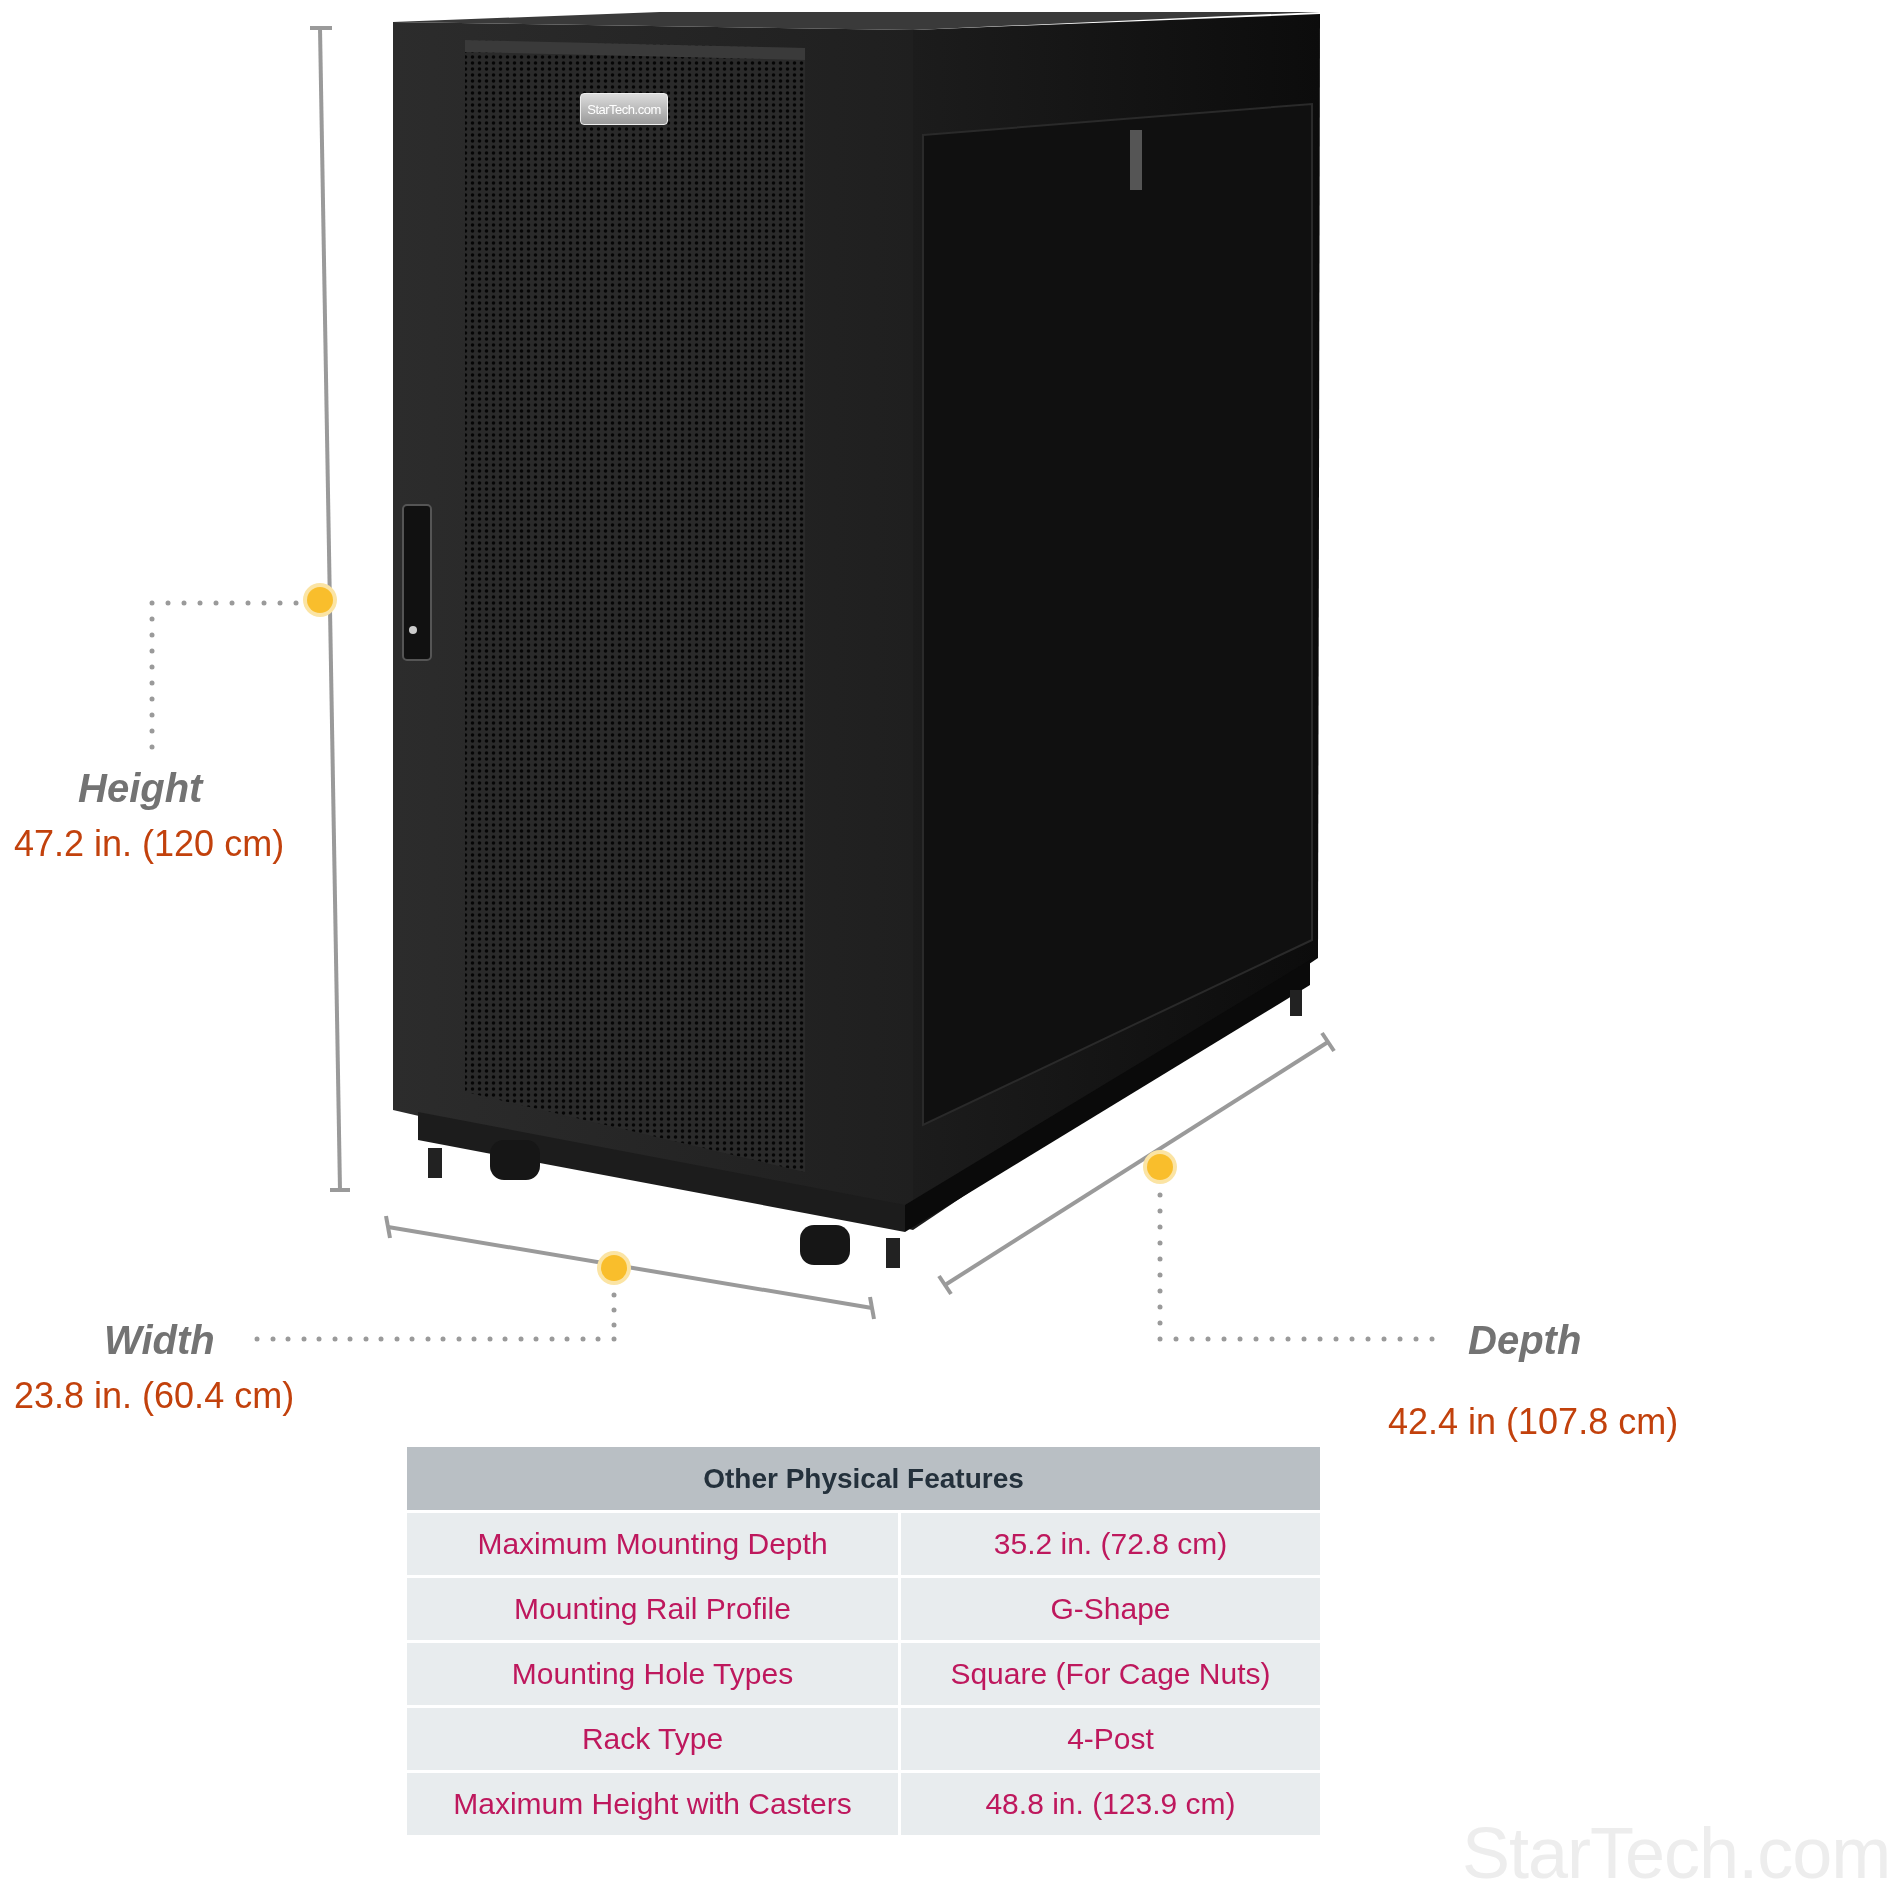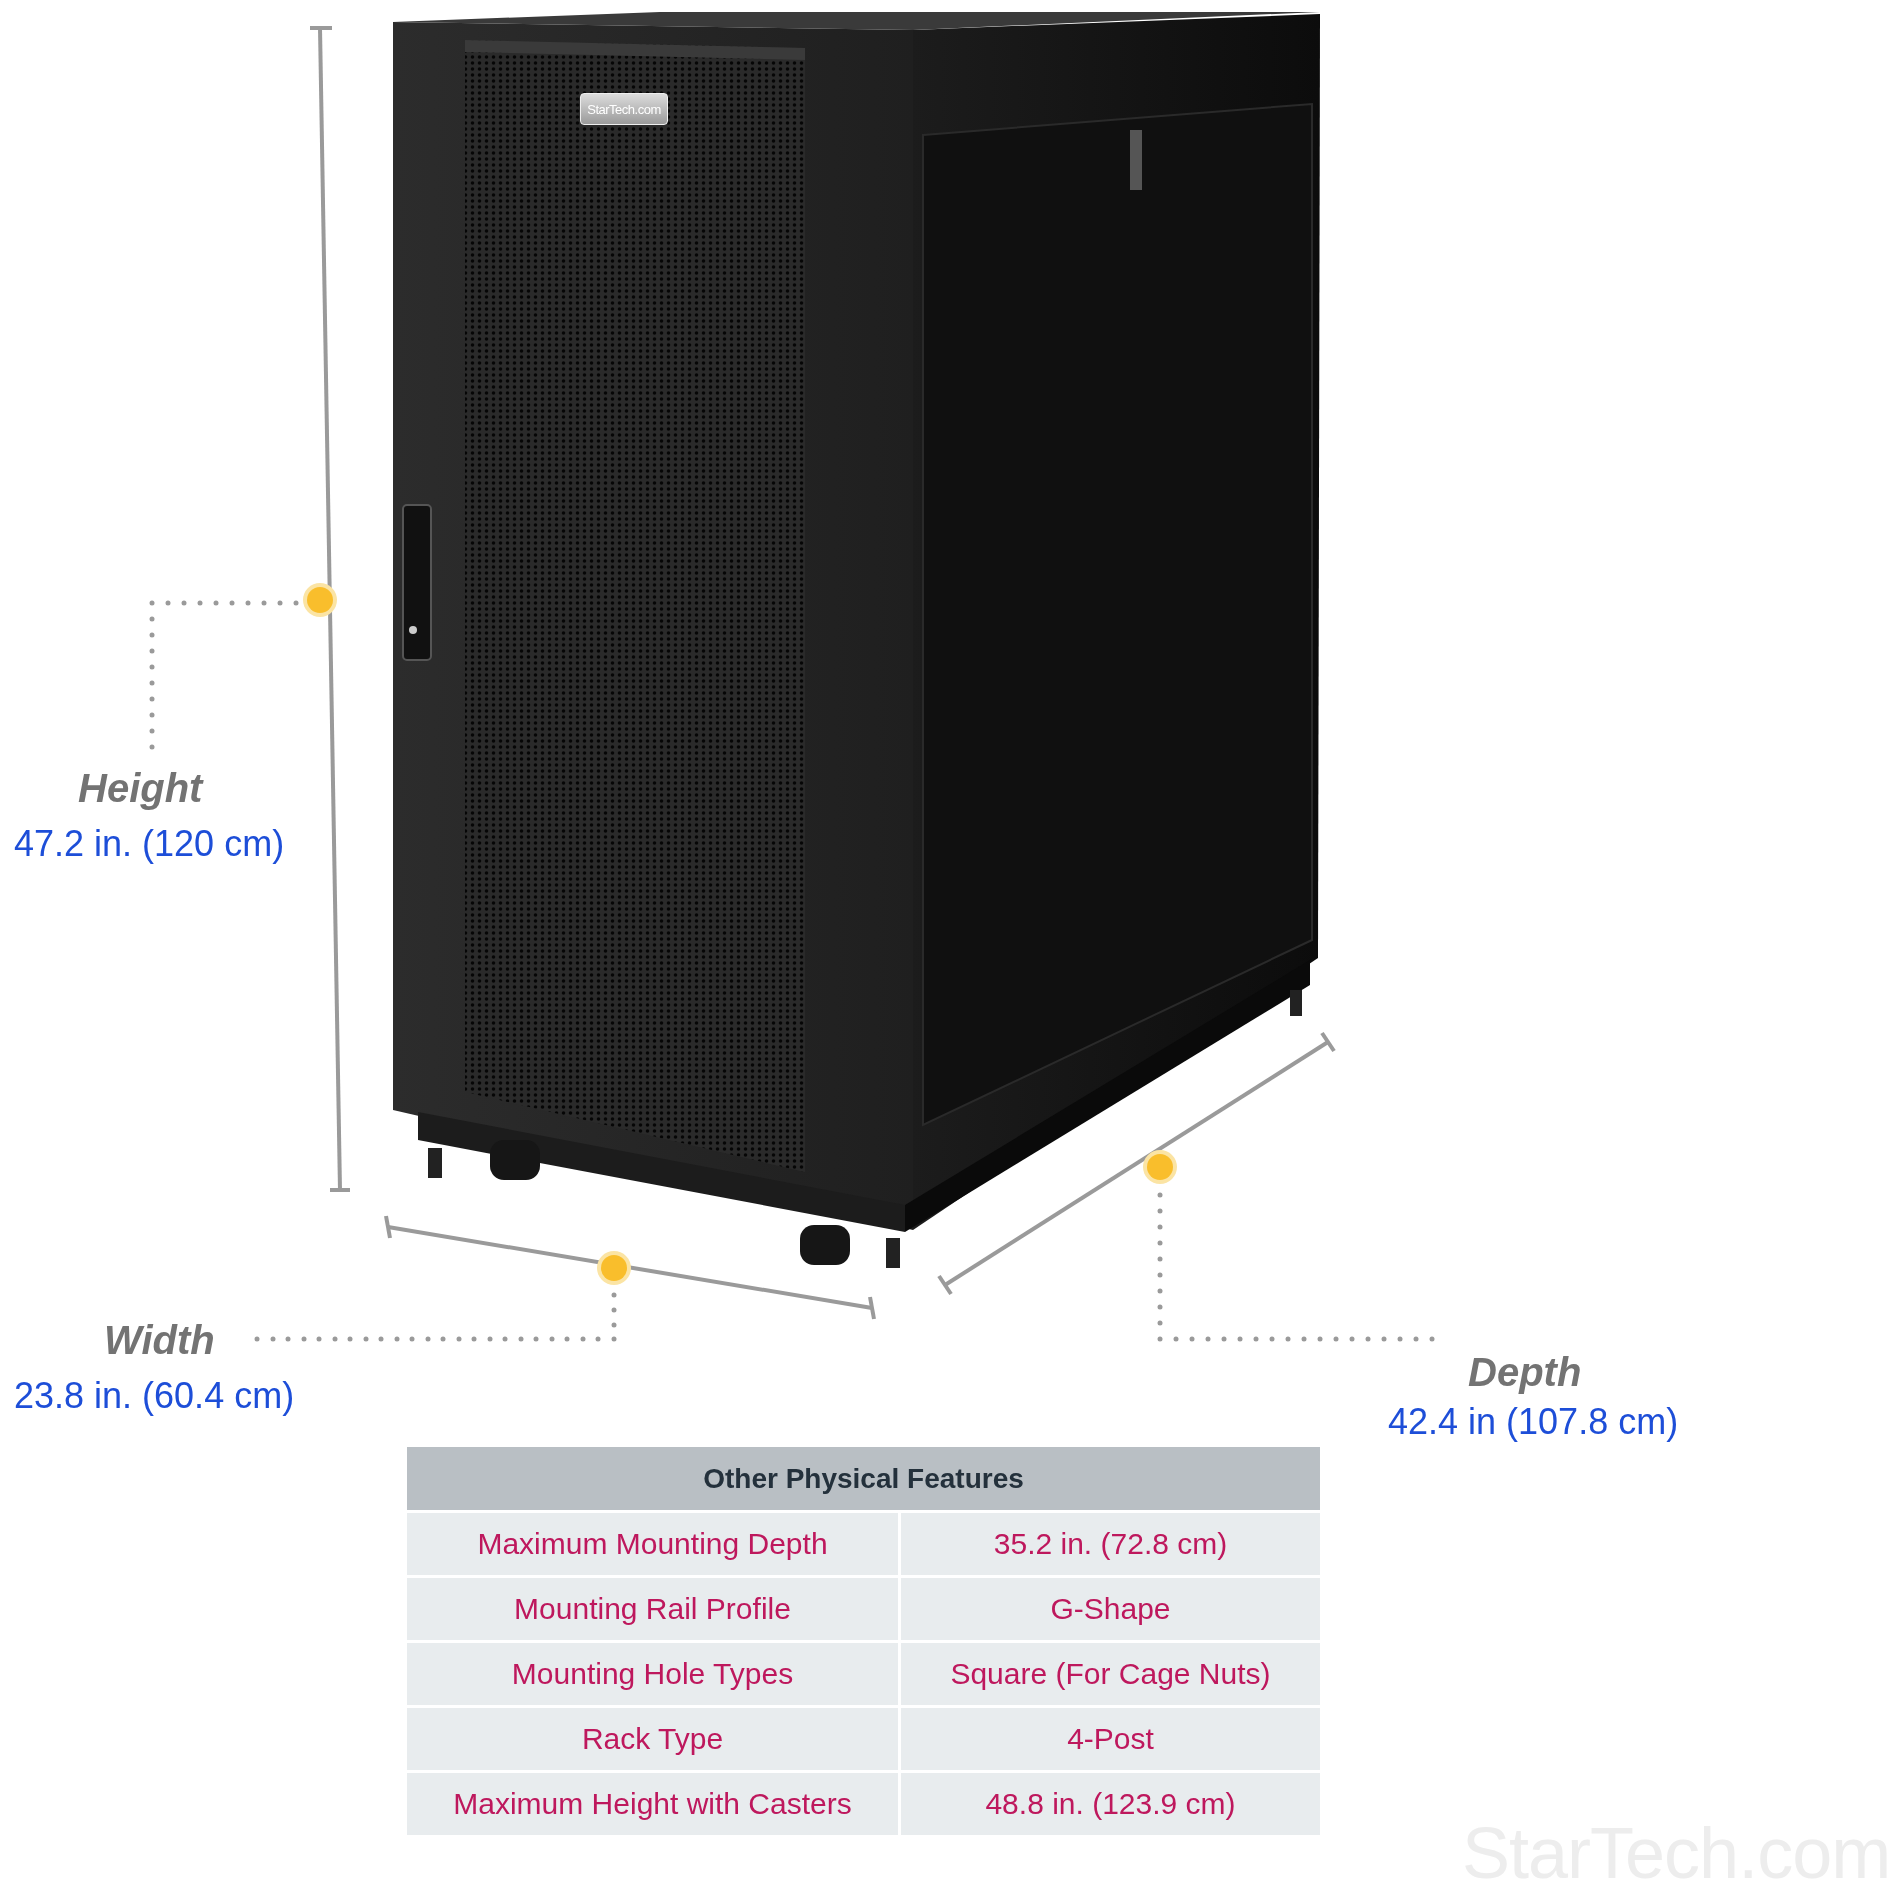--- a/index.html
+++ b/index.html
@@ -1,19 +1,19 @@
 <!DOCTYPE html>
 <html><head>
 <meta charset="utf-8">
 <style>
   html, body { margin: 0; padding: 0; background: #ffffff; }
   body { width: 1900px; height: 1900px; position: relative; overflow: hidden;
          font-family: "Liberation Sans", "DejaVu Sans", sans-serif; }
   .dim-title { position: absolute; font-weight: bold; color: #737373; font-size: 40px; line-height: 1; white-space: nowrap; font-style: italic; }
-  .dim-value { position: absolute; color: #1d4ed8; font-size: 36px; line-height: 1; white-space: nowrap; }
+  .dim-value { position: absolute; color: #c2410c; font-size: 36px; line-height: 1; white-space: nowrap; }
   #art { position: absolute; left: 0; top: 0; }
   .spec-table { position: absolute; left: 407px; top: 1447px; width: 913px; border-collapse: separate; border-spacing: 0 3px; }
   .spec-head { background: #b9bfc4; height: 63px; text-align: center; font-weight: bold; font-size: 28px; color: #24313c; }
   .spec-row { display: flex; height: 62px; margin-top: 3px; }
   .spec-cell { background: #e8ecee; display: flex; align-items: center; justify-content: center; font-size: 30px; color: #be185d; white-space: nowrap; }
   .spec-cell.l { width: 491px; margin-right: 3px; }
   .spec-cell.r { width: 419px; }
   .watermark { position: absolute; left: 1462px; top: 1812px; font-size: 72px; color: #ededed; letter-spacing: -1px; white-space: nowrap; }
   .badge { position: absolute; left: 580px; top: 93px; width: 86px; height: 30px; border-radius: 4px;
            background: linear-gradient(#dcdcdc, #9a9a9a); border: 1px solid #eee; color: #fff;
@@ -175,21 +175,21 @@
 </svg>
 
 <div class="badge">StarTech.com</div>
 
 <div class="dim-title" style="left:78px; top:768px;">Height</div>
 <div class="dim-value" style="left:14px; top:826px;">47.2 in. (120 cm)</div>
 
 <div class="dim-title" style="left:104px; top:1320px;">Width</div>
 <div class="dim-value" style="left:14px; top:1378px;">23.8 in. (60.4 cm)</div>
 
-<div class="dim-title" style="left:1468px; top:1320px;margin-top:32px;">Depth</div>
+<div class="dim-title" style="left:1468px; top:1320px;">Depth</div>
 <div class="dim-value" style="left:1388px; top:1378px;margin-top:26px;">42.4 in (107.8 cm)</div>
 
 <div class="spec-table">
   <div class="spec-head" style="display:flex;align-items:center;justify-content:center;">Other Physical Features</div>
   <div class="spec-row">
     <div class="spec-cell l">Maximum Mounting Depth</div>
     <div class="spec-cell r">35.2 in. (72.8 cm)</div>
   </div>
   <div class="spec-row">
     <div class="spec-cell l">Mounting Rail Profile</div>

